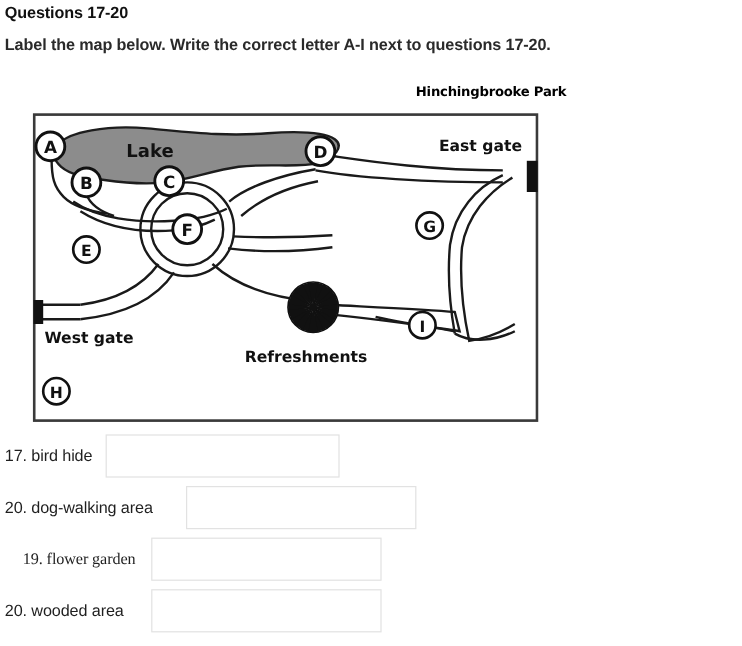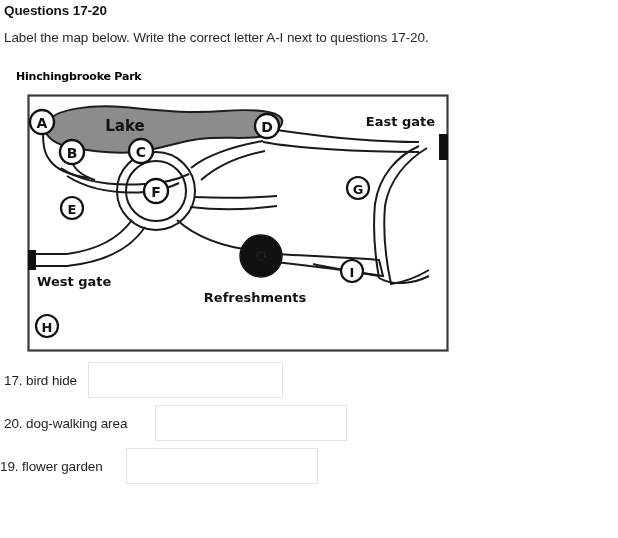--- a/index.html
+++ b/index.html
@@ -32,33 +32,33 @@
     font-weight: bold;
     letter-spacing: -0.1px;
     color: #111111;
     white-space: nowrap;
   }
   .q-instruction {
     position: absolute;
     left: 4px;
     top: 30px;
     font-size: 13.5px;
-    font-weight: normal;
+    font-weight: bold;
     color: #2a2a2a;
     letter-spacing: -0.1px;
     white-space: nowrap;
   }
 
   
   .map-title {
     position: absolute;
-    left: 16px;
+    left: 0px;
     top: 70px;
     width: 472px;
-    text-align: left;
+    text-align: right;
     font-family: "DejaVu Sans", sans-serif;
     font-size: 11px;
     font-weight: bold;
     color: #000000;
     letter-spacing: -0.2px;
   }
   .map-wrap {
     position: absolute;
     left: 27px;
     top: 94px;
@@ -261,19 +261,23 @@
       <span class="ans-label" style="left:4px;">17. bird hide</span>
       <input class="ans-box" type="text" style="left: 88px; width: 195px;" value="">
     </div>
 
     <div class="ans-row">
       <span class="ans-label" style="left:4px;">20. dog-walking area</span>
       <input class="ans-box" type="text" style="left: 155px; width: 192px;" value="">
     </div>
 
     <div class="ans-row">
-      <span class="ans-label" style="left:0;">19. flower garden</span>
+      <span class="ans-label" style="left:19px;font-family:Liberation Serif, serif;">19. flower garden</span>
       <input class="ans-box" type="text" style="left: 126px; width: 192px;" value="">
     </div>
 
+    <div class="ans-row">
+      <span class="ans-label" style="left:4px;">20. wooded area</span>
+      <input class="ans-box" type="text" style="left: 126px; width: 192px;" value="">
+    </div>
 
   </div>
 </div>
 
 </body></html>

